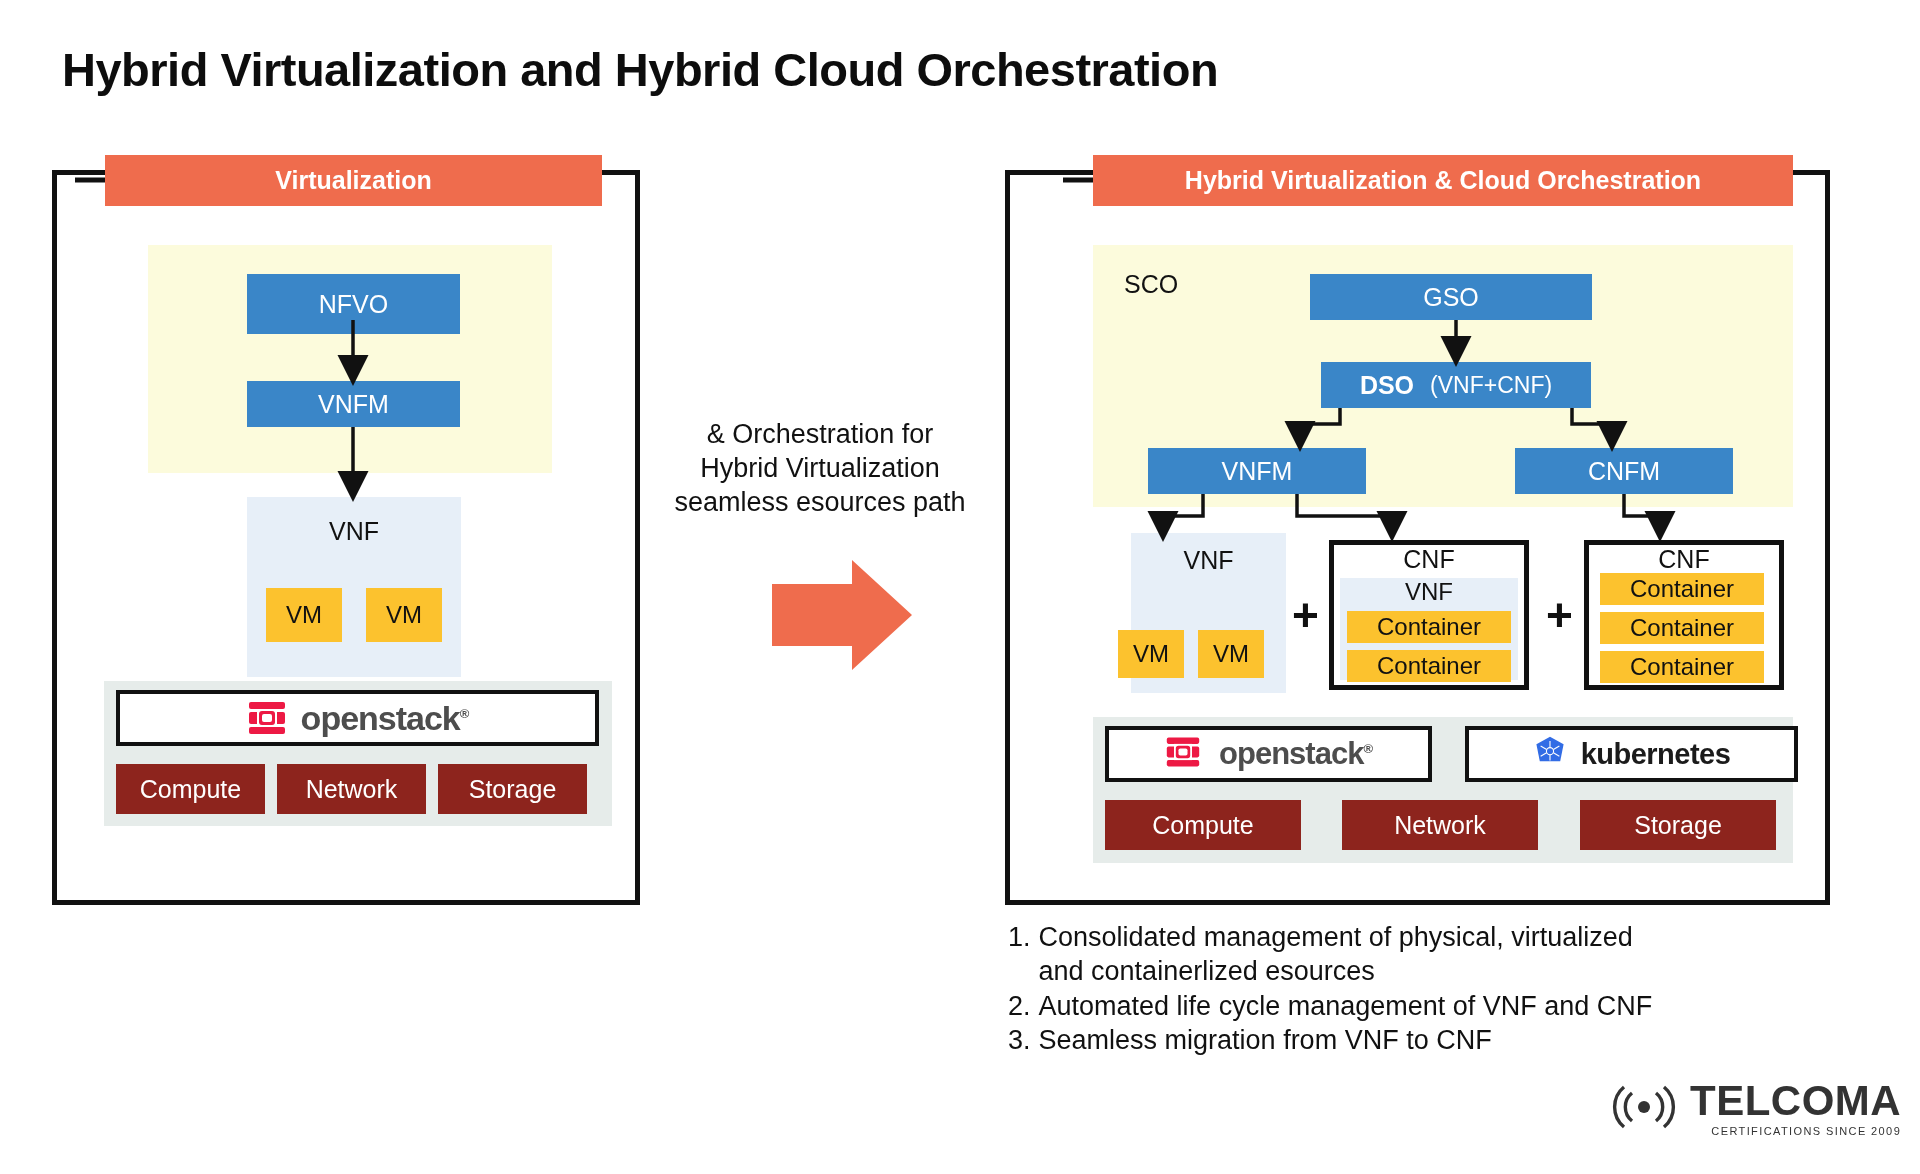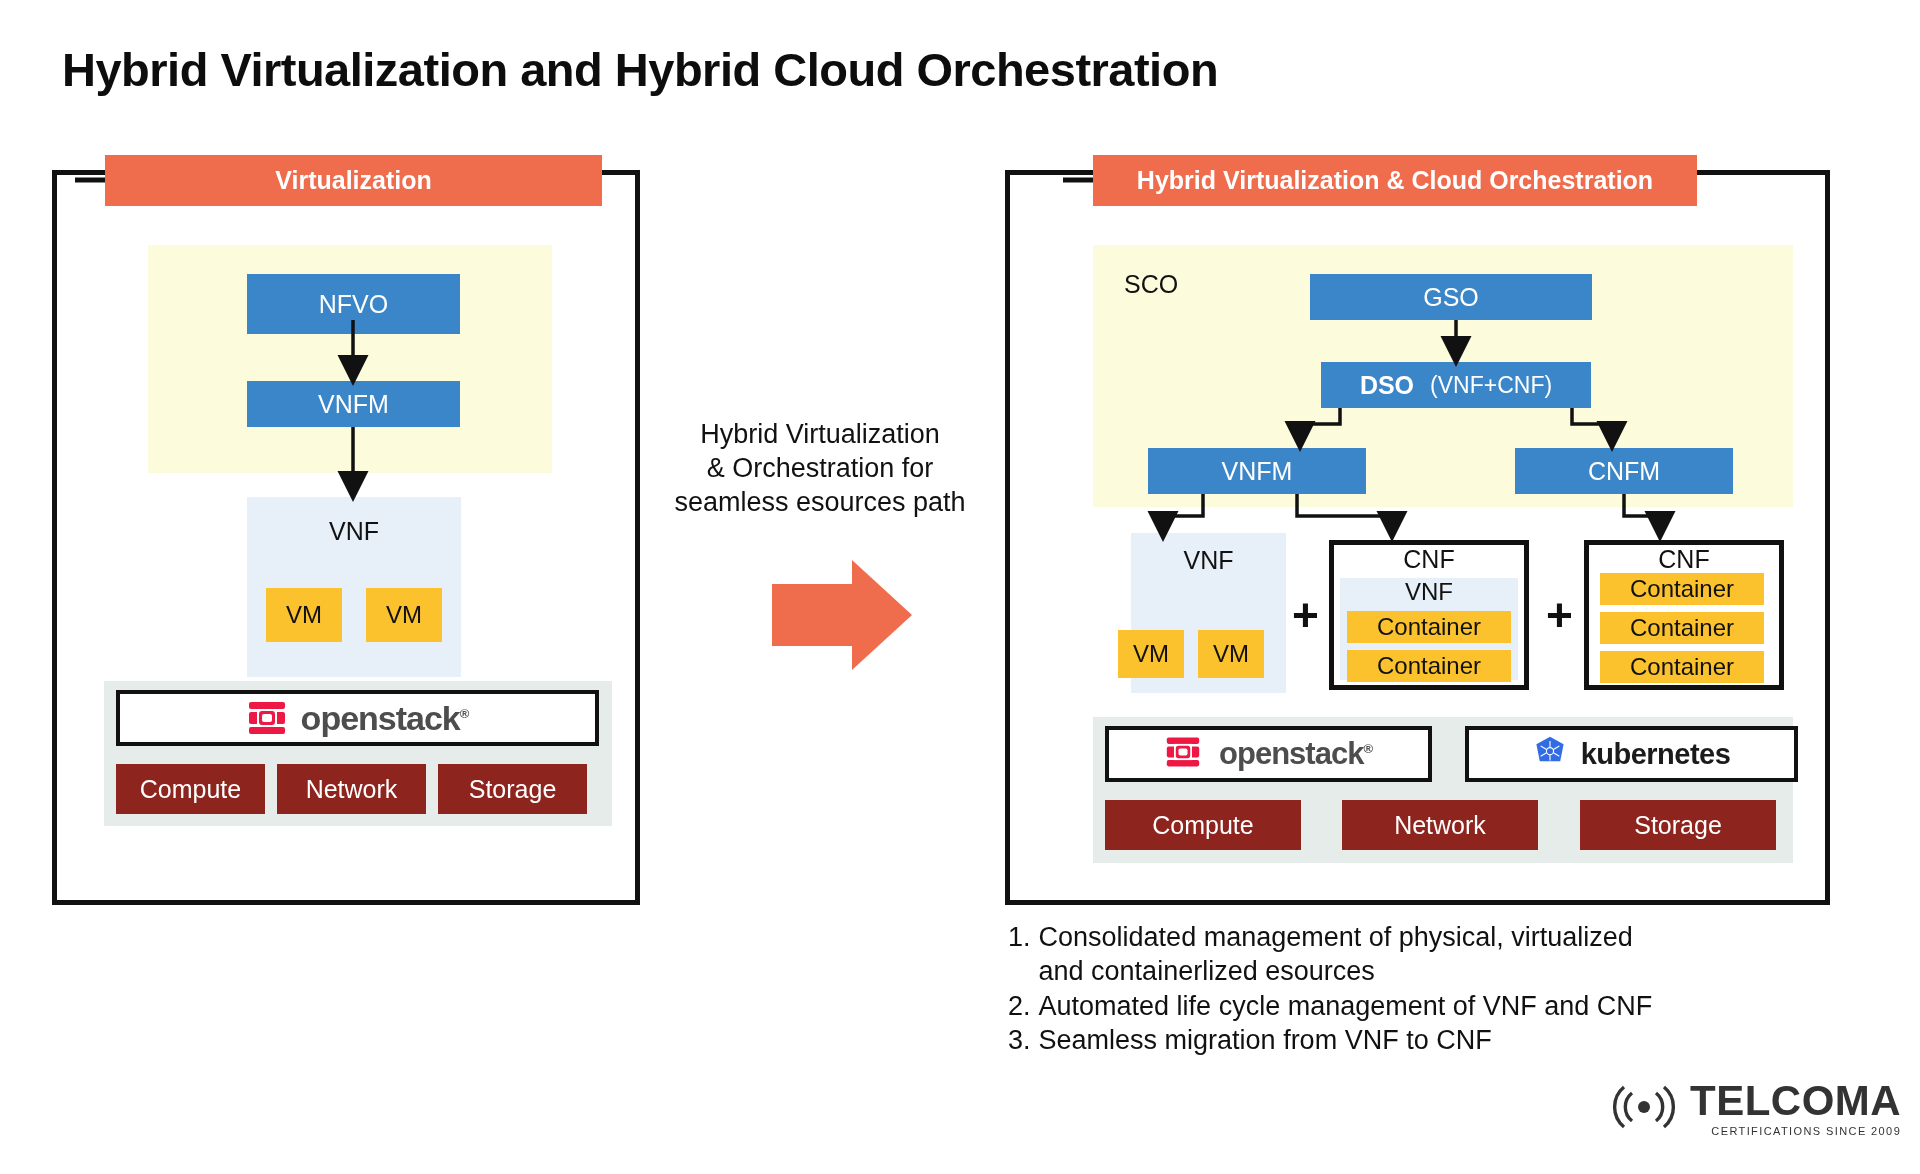--- a/index.html
+++ b/index.html
@@ -37,21 +37,21 @@
     background: #ef6c4d;
     color: #ffffff;
     font-weight: 700;
     display: flex;
     align-items: center;
     justify-content: center;
     text-align: right;
     z-index: 5;
   }
   .panel-header-left  { left: 105px;  top: 155px; width: 497px; height: 51px; font-size: 25px; }
-  .panel-header-right { left: 1093px; top: 155px; width: 604px; height: 51px; font-size: 25px; }
+  .panel-header-right { left: 1093px; top: 155px; width: 700px; height: 51px; font-size: 25px; }
 
   
   .yellow-zone { position: absolute; background: #fcfbdc; }
   .blue-box {
     position: absolute;
     background: #3a86c8;
     color: #ffffff;
     display: flex; align-items: center; justify-content: center;
     font-size: 25px;
     white-space: nowrap;
@@ -196,22 +196,22 @@
       </svg>
     </span>
     <span class="os-text"><span>openstack</span><sup>®</sup></span>
   </div>
 
   <div class="infra-chip" style="left:116px; top:764px; width:149px; height:50px;">Compute</div>
   <div class="infra-chip" style="left:277px; top:764px; width:149px; height:50px;">Network</div>
   <div class="infra-chip" style="left:438px; top:764px; width:149px; height:50px;">Storage</div>
 
   <div class="mid-caption">
+    <div>&amp; Orchestration for</div>
     <div>Hybrid Virtualization</div>
-    <div>&amp; Orchestration for</div>
     <div>seamless esources path</div>
   </div>
 
   <div class="big-arrow">
     <svg width="140" height="110" viewBox="0 0 140 110">
       <polygon points="0,24 80,24 80,0 140,55 80,110 80,86 0,86" fill="#ef6c4d"></polygon>
     </svg>
   </div>
 
   <div class="panel panel-right"></div>

